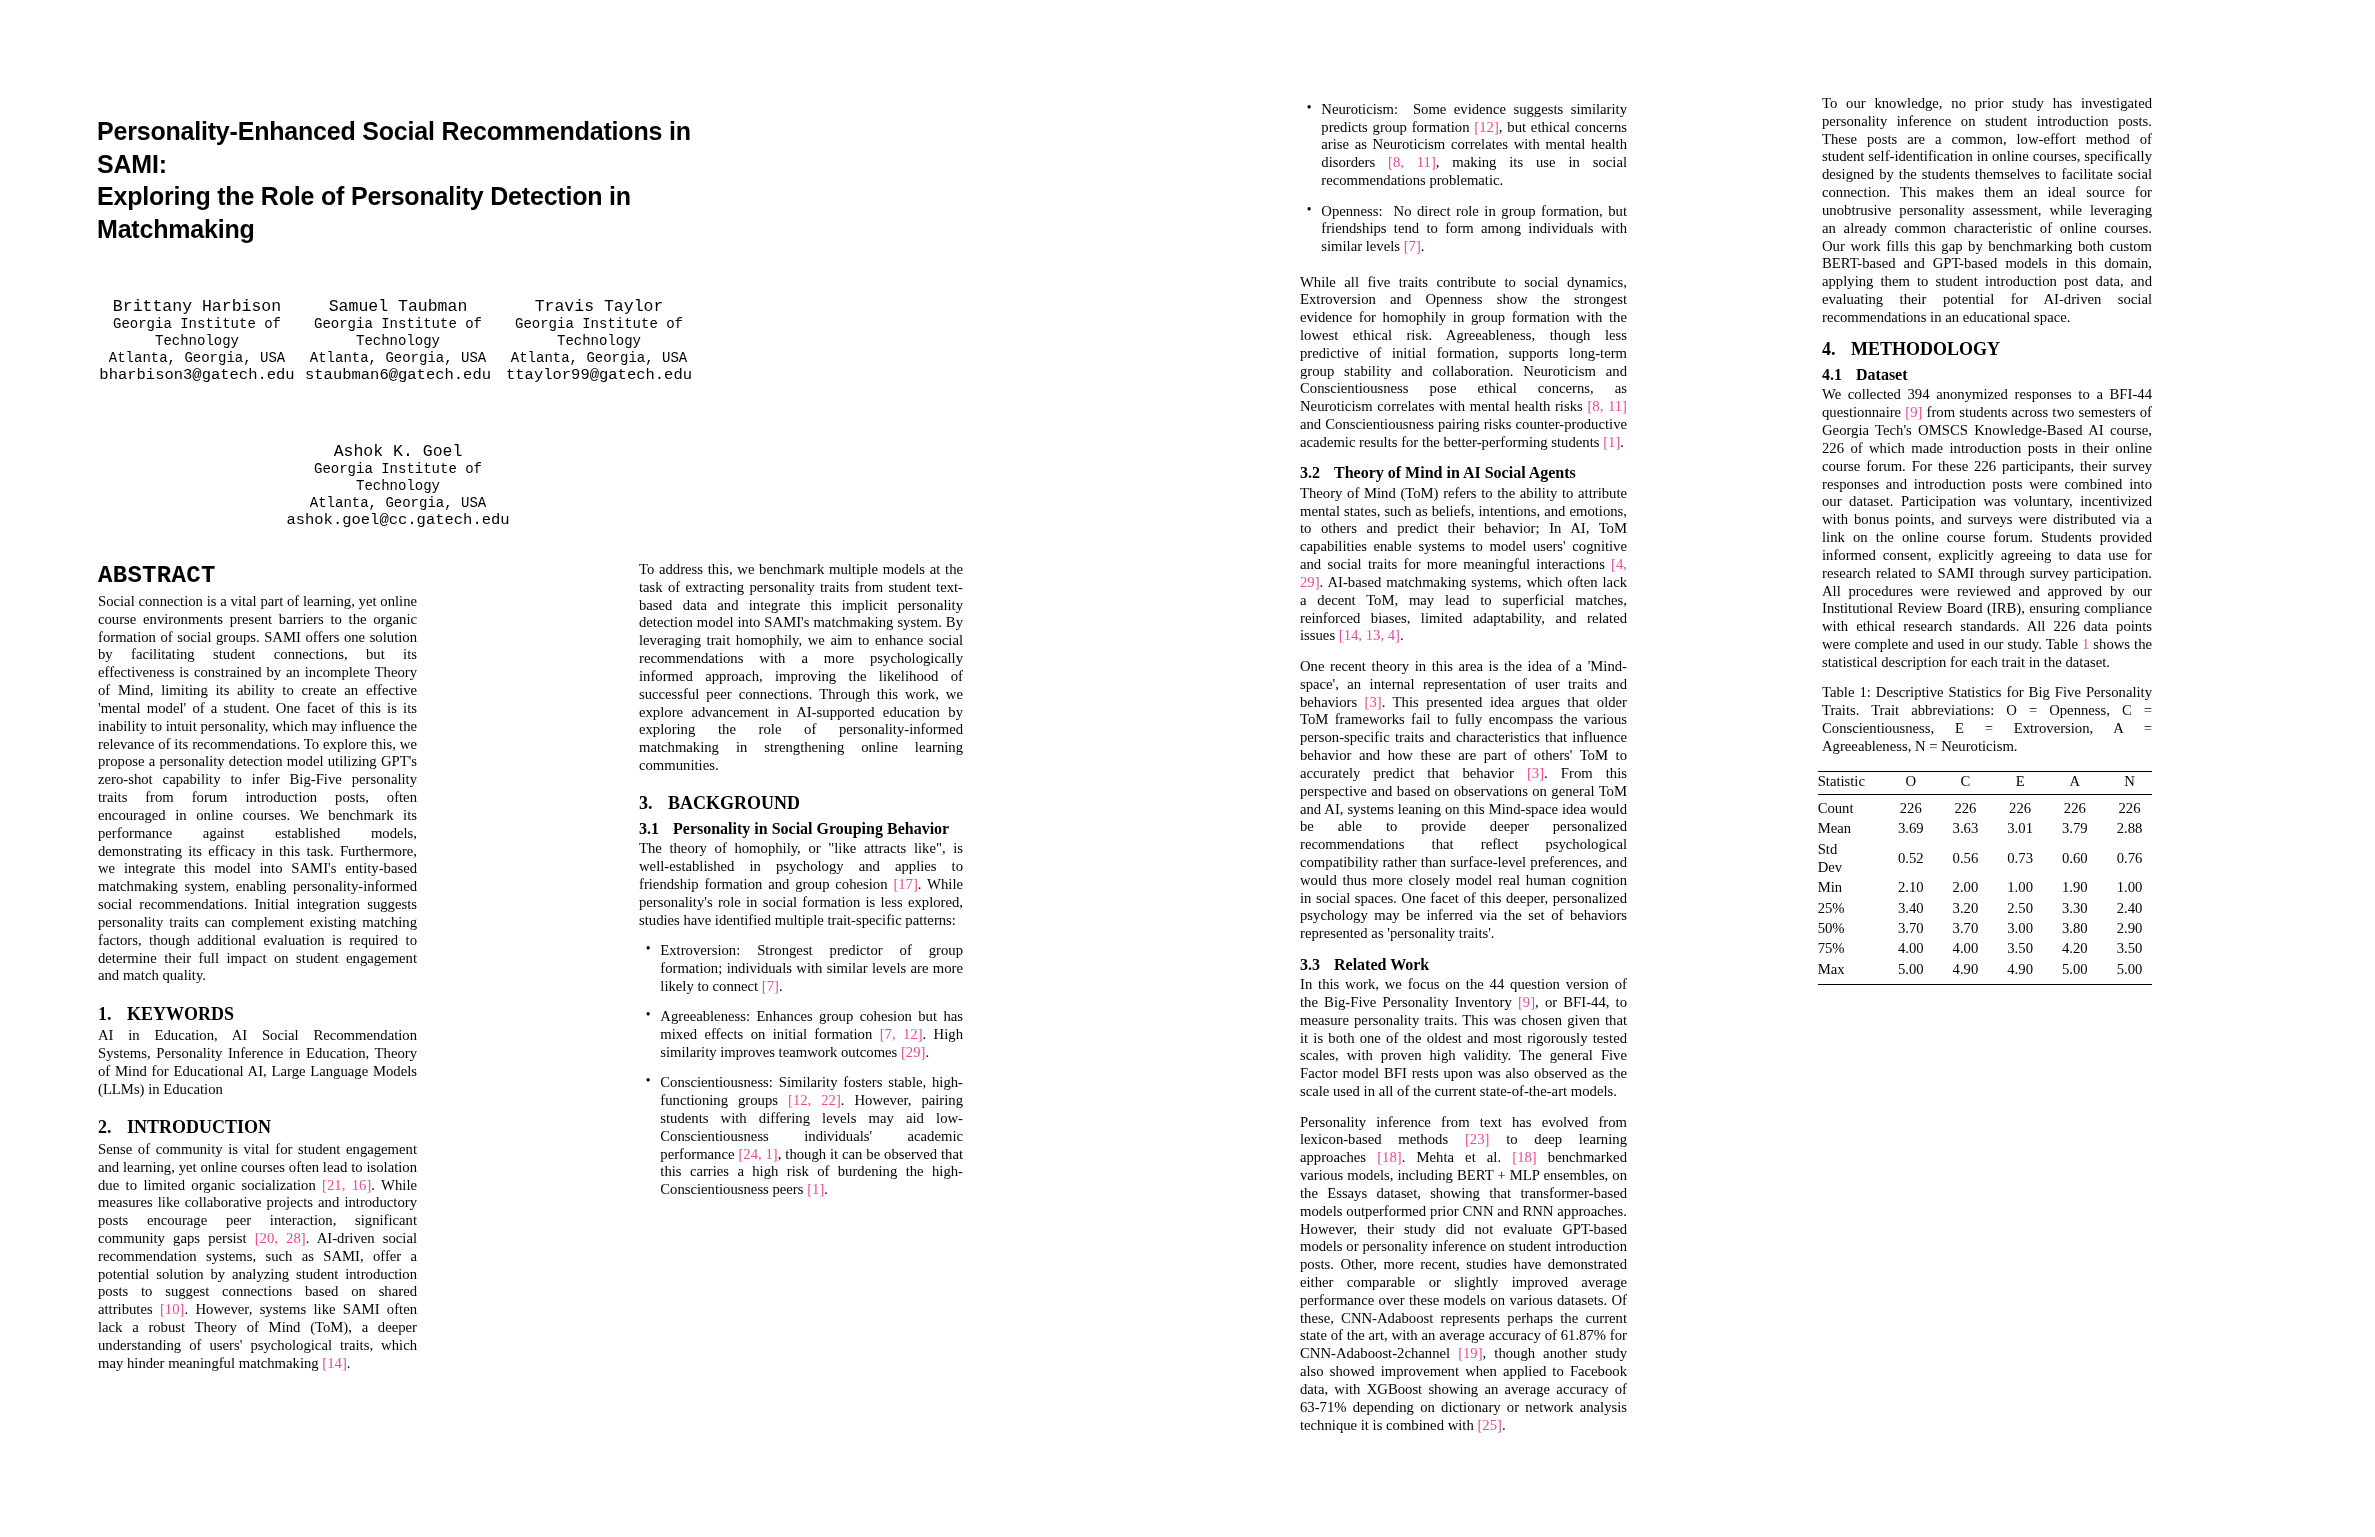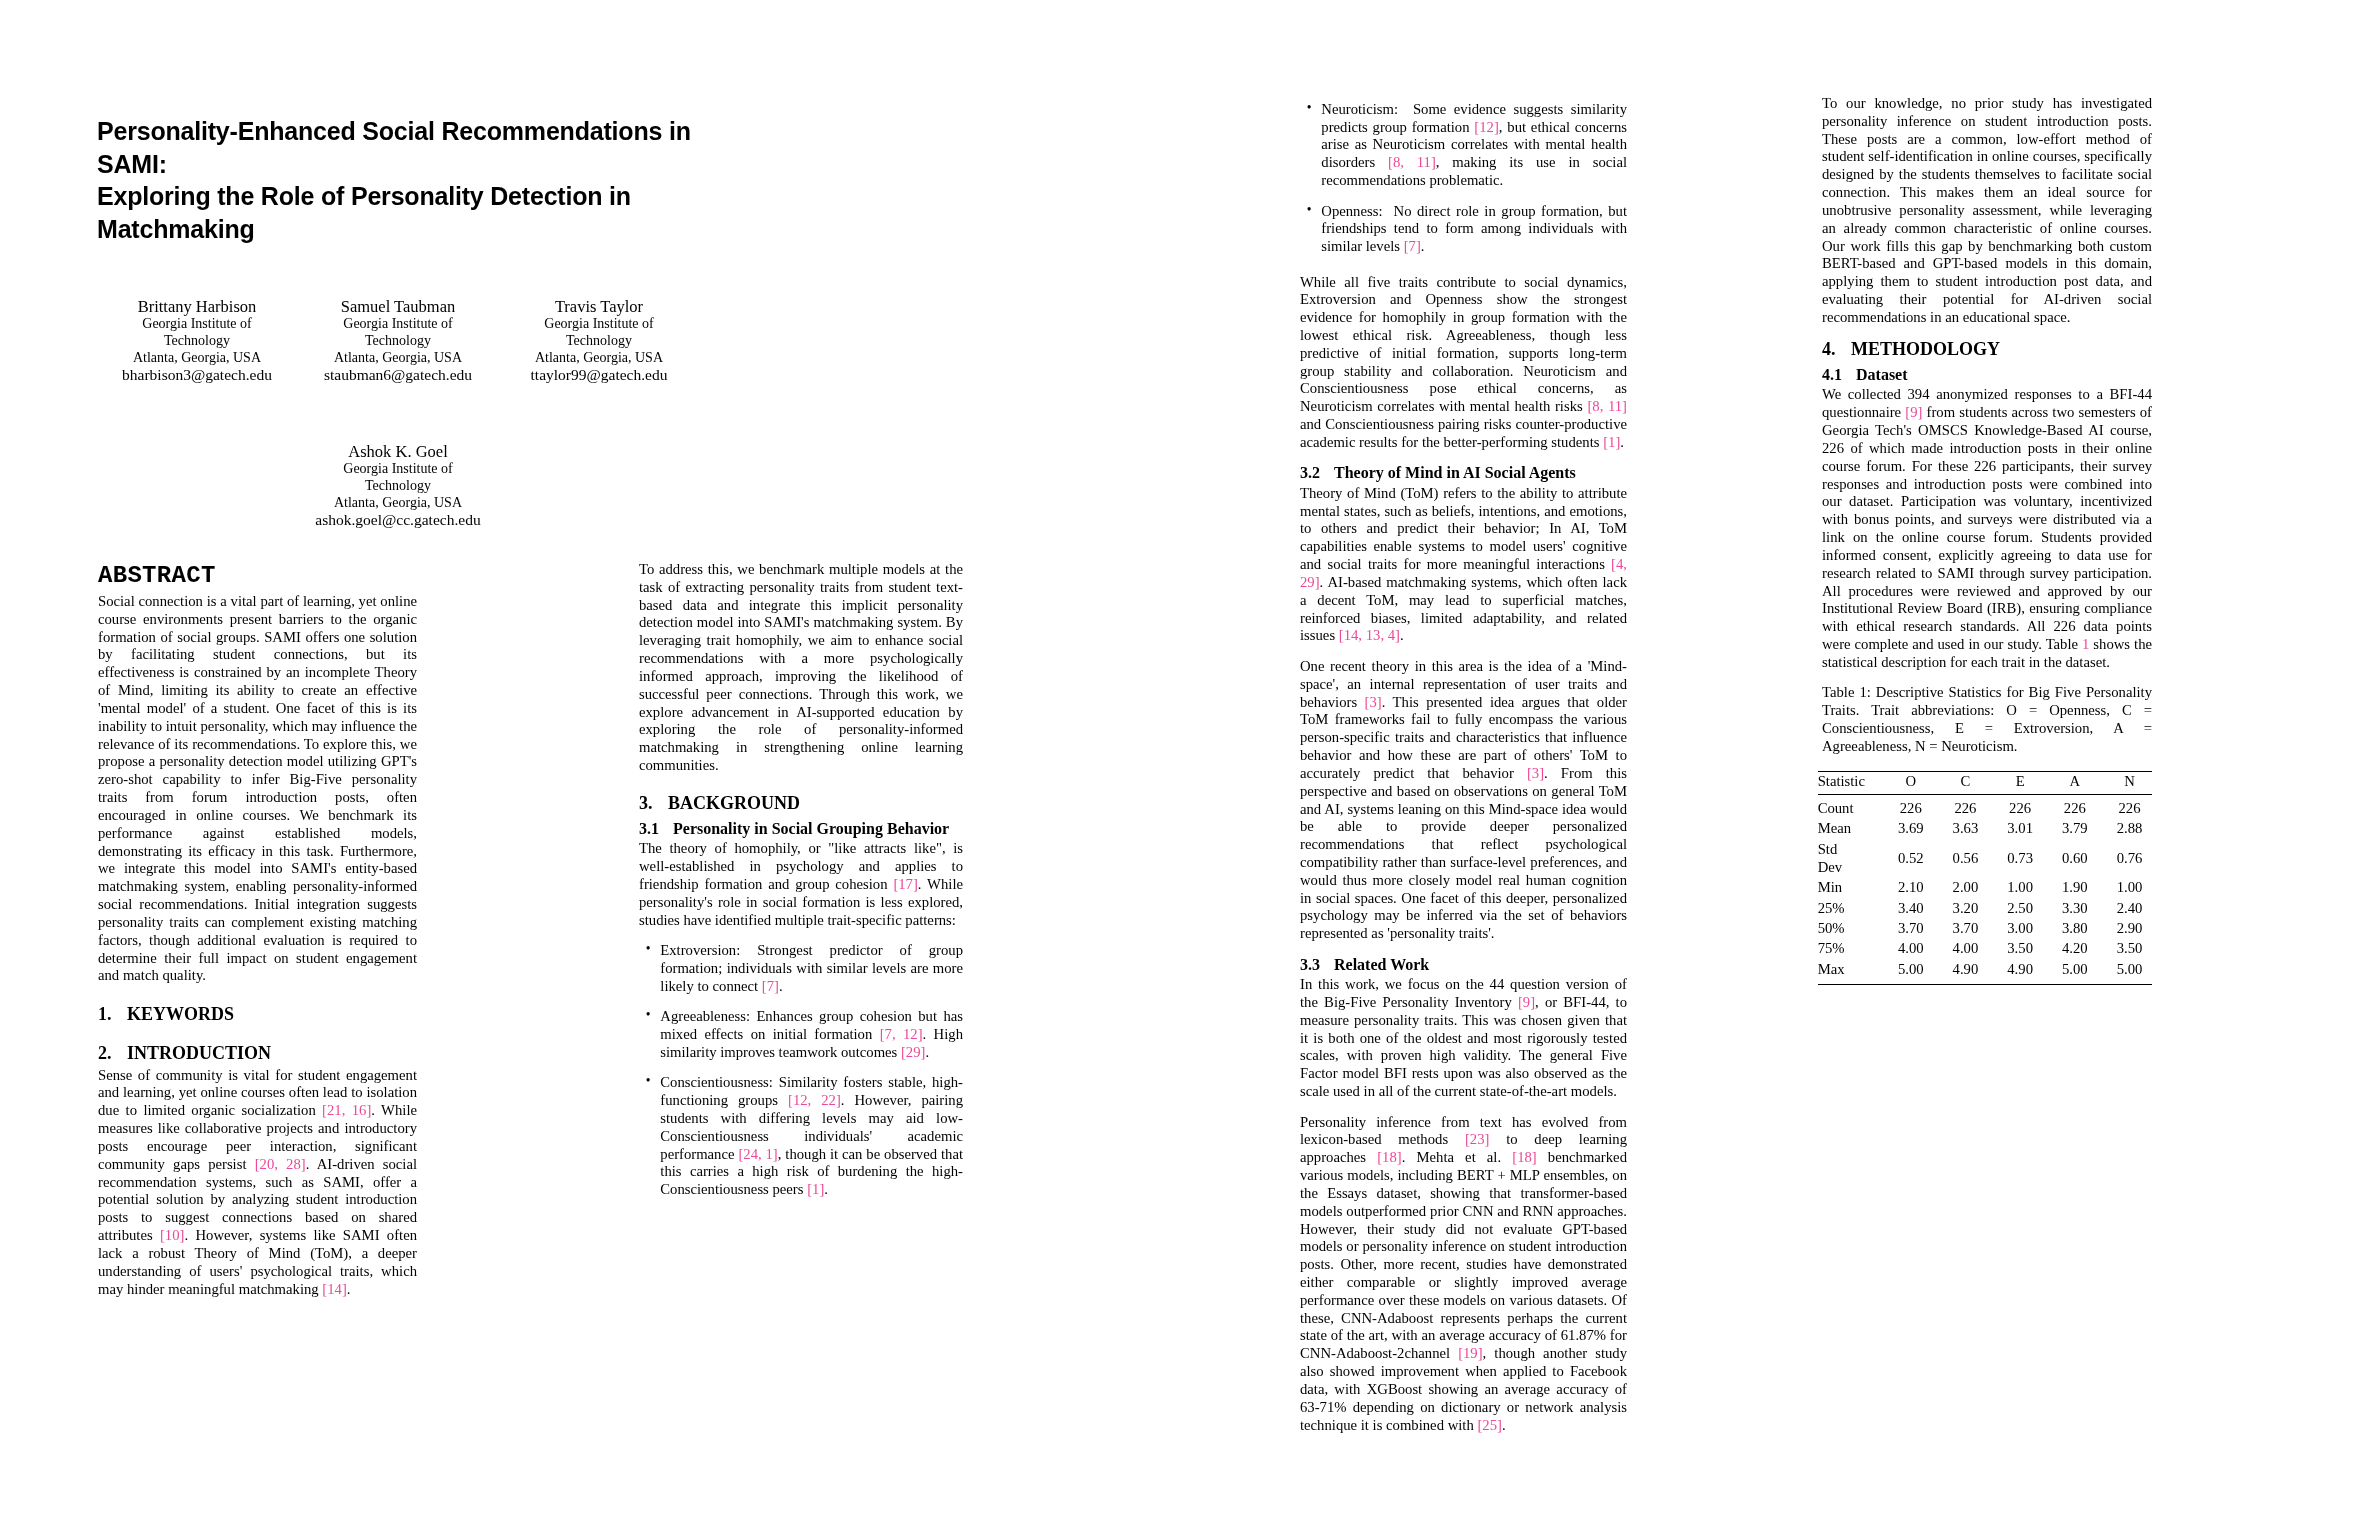--- a/index.html
+++ b/index.html
@@ -37,21 +37,21 @@
   .authors-row {
     position: absolute;
     left: 97px;
     top: 297px;
     width: 602px;
     display: flex;
     justify-content: space-between;
     align-items: flex-start;
   }
   .author {
-    font-family: Liberation Serif, serif;
+    font-family: Liberation Mono, monospace;
     text-align: center;
     width: 200px;
   }
   .author-name {
     font-size: 16.5px;
     line-height: 1.18;
     white-space: nowrap;
   }
   .author-line {
     font-size: 14px;
@@ -222,20 +222,21 @@
   </div>
 
   <div class="col" id="col1">
 
     <h2 class="abstract-head">ABSTRACT</h2>
     <p>Social connection is a vital part of learning, yet online course environments present barriers to the organic formation of social groups. SAMI offers one solution by facilitating student connections, but its effectiveness is constrained by an incomplete Theory of Mind, limiting its ability to create an effective 'mental model' of a student. One facet of this is its inability to intuit personality, which may influence the relevance of its recommendations. To explore this, we propose a personality detection model utilizing GPT's zero-shot capability to infer Big-Five personality traits from forum introduction posts, often encouraged in online courses. We benchmark its performance against established models, demonstrating its efficacy in this task. Furthermore, we integrate this model into SAMI's entity-based matchmaking system, enabling personality-informed social recommendations. Initial integration suggests personality traits can complement existing matching factors, though additional evaluation is required to determine their full impact on student engagement and match quality.</p>
 
     <h2 class="sec">
       <span class="num">1.</span><span>KEYWORDS</span>
     </h2>
+    <p>AI in Education, AI Social Recommendation Systems, Personality Inference in Education, Theory of Mind for Educational AI, Large Language Models (LLMs) in Education</p>
 
     <h2 class="sec">
       <span class="num">2.</span><span>INTRODUCTION</span>
     </h2>
     <p><span>Sense of community is vital for student engagement and learning, yet online courses often lead to isolation due to limited organic socialization </span><span class="cite">[21, 16]</span><span>. While measures like collaborative projects and introductory posts encourage peer interaction, significant community gaps persist </span><span class="cite">[20, 28]</span><span>. AI-driven social recommendation systems, such as SAMI, offer a potential solution by analyzing student introduction posts to suggest connections based on shared attributes </span><span class="cite">[10]</span><span>. However, systems like SAMI often lack a robust Theory of Mind (ToM), a deeper understanding of users' psychological traits, which may hinder meaningful matchmaking </span><span class="cite">[14]</span><span>.</span></p>
 
   </div>
 
   <div class="col" id="col2">
       <p>To address this, we benchmark multiple models at the task of extracting personality traits from student text-based data and integrate this implicit personality detection model into SAMI's matchmaking system. By leveraging trait homophily, we aim to enhance social recommendations with a more psychologically informed approach, improving the likelihood of successful peer connections. Through this work, we explore advancement in AI-supported education by exploring the role of personality-informed matchmaking in strengthening online learning communities.</p>

